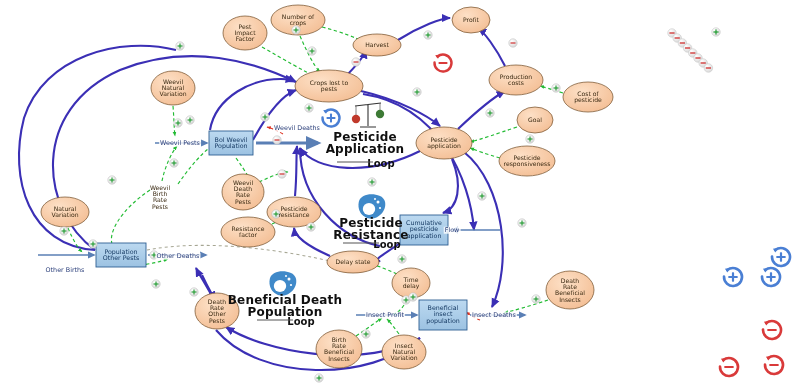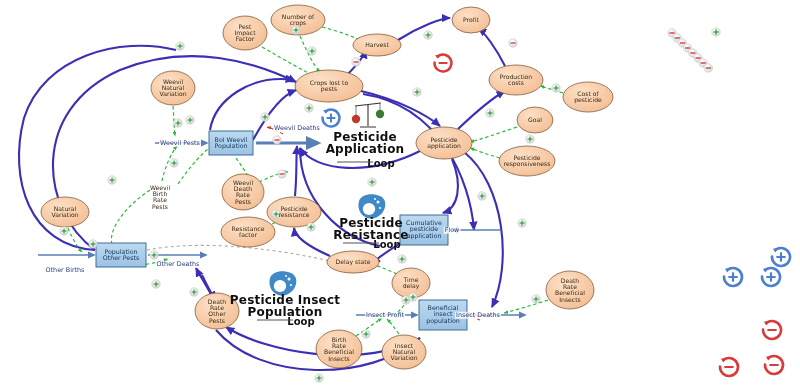--- a/index.html
+++ b/index.html
@@ -494,29 +494,29 @@
 Other Pests</div>
     <div class="lbl stock-lbl" style="left: 424px; top: 230px;">Cumulative
 pesticide
 application</div>
     <div class="lbl stock-lbl" style="left: 443px; top: 315px;">Beneficial
 insect
 population</div>
     <div class="lbl flow-lbl" style="left: 180px; top: 143px; background: rgba(255, 255, 255, 0.78); padding: 0px 1px;">Weevil Pests</div>
     <div class="lbl flow-lbl" style="left: 297px; top: 128px; background: rgba(255, 255, 255, 0.78); padding: 0px 1px;">Weevil Deaths</div>
     <div class="lbl flow-lbl" style="left: 65px; top: 270px; background: rgba(255, 255, 255, 0.78); padding: 0px 1px;">Other Births</div>
-    <div class="lbl flow-lbl" style="left: 178px; top: 256px; background: rgba(255, 255, 255, 0.78); padding: 0px 1px; margin-top: 8px;">Other Deaths</div>
+    <div class="lbl flow-lbl" style="left: 178px; top: 256px; background: rgba(255, 255, 255, 0.78); padding: 0px 1px;">Other Deaths</div>
     <div class="lbl flow-lbl" style="left: 452px; top: 230px; background: rgba(255, 255, 255, 0.78); padding: 0px 1px;">Flow</div>
     <div class="lbl flow-lbl" style="left: 385px; top: 315px; background: rgba(255, 255, 255, 0.78); padding: 0px 1px;">Insect Profit</div>
-    <div class="lbl flow-lbl" style="left: 478px; top: 315px; background: rgba(255, 255, 255, 0.78); padding: 0px 1px;">Insect Deaths</div>
+    <div class="lbl flow-lbl" style="left: 494px; top: 315px; background: rgba(255, 255, 255, 0.78); padding: 0px 1px;">Insect Deaths</div>
     <div class="lbl loop-title" style="left: 365px; top: 143px;">Pesticide
 Application</div>
     <div class="lbl loop-sub" style="left: 381px; top: 164px;">Loop</div>
     <div class="lbl" style="left: 355px; top: 162px; width: 36px; border-top: 1px solid rgb(85, 85, 85);"></div>
     <div class="lbl loop-title" style="left: 371px; top: 229px;">Pesticide
 Resistance</div>
     <div class="lbl loop-sub" style="left: 387px; top: 245px;">Loop</div>
     <div class="lbl" style="left: 361px; top: 243px; width: 36px; border-top: 1px solid rgb(85, 85, 85);"></div>
-    <div class="lbl loop-title" style="left: 285px; top: 306px;">Pesticide Insect
+    <div class="lbl loop-title" style="left: 285px; top: 306px;">Beneficial Death
 Population</div>
     <div class="lbl loop-sub" style="left: 301px; top: 322px;">Loop</div>
     <div class="lbl" style="left: 275px; top: 320px; width: 36px; border-top: 1px solid rgb(85, 85, 85);"></div>
   </div>
 
 </body></html>

